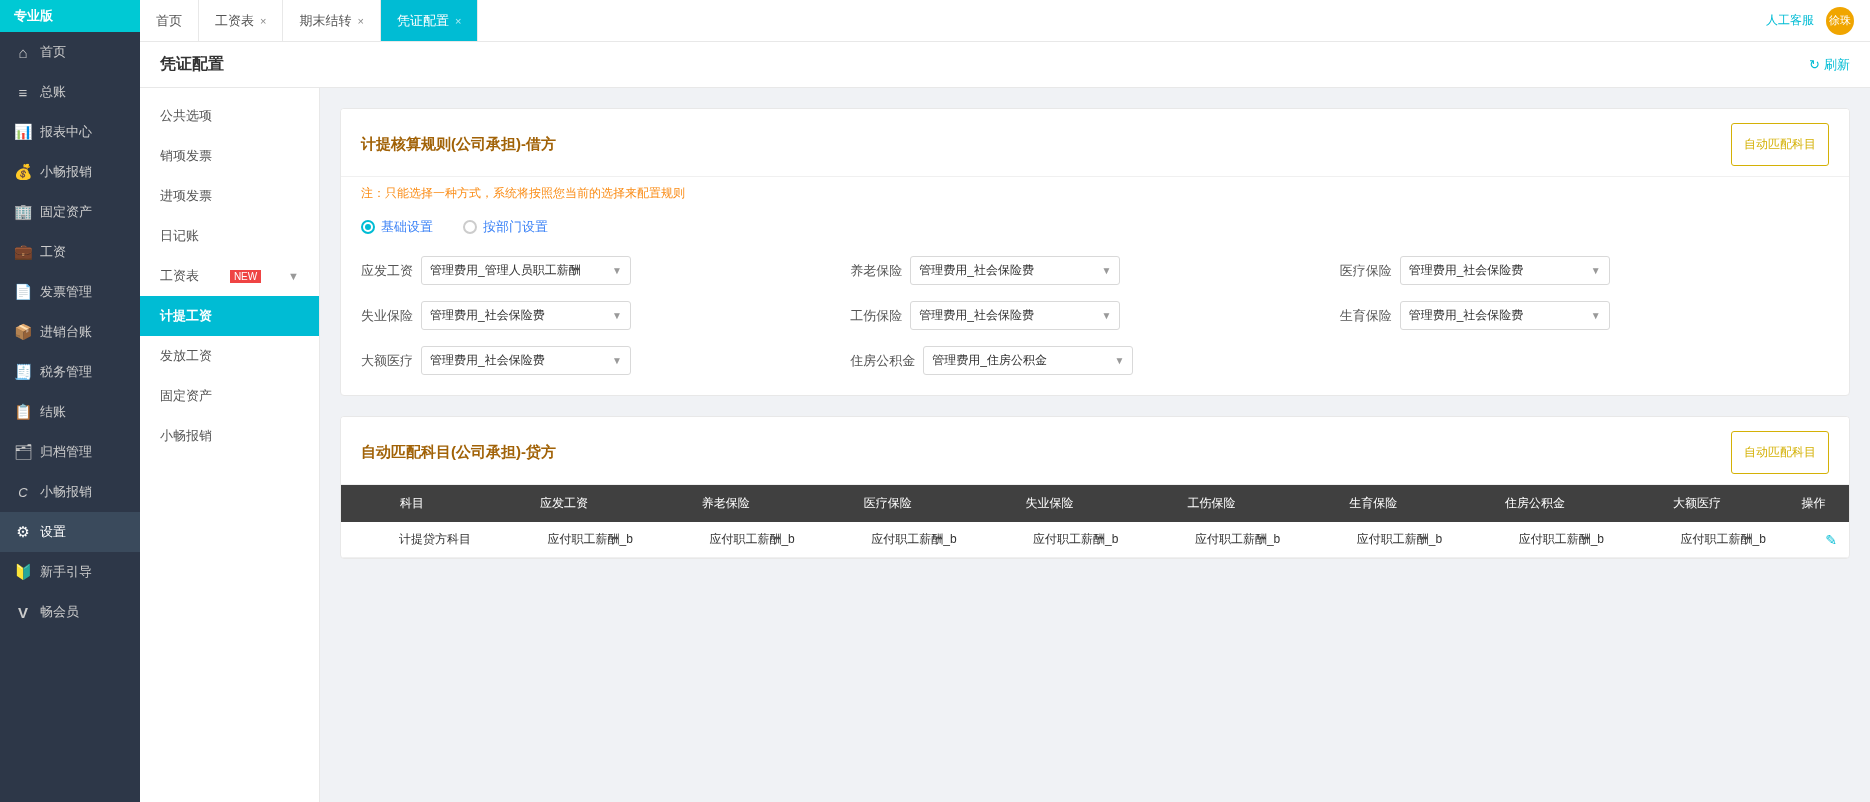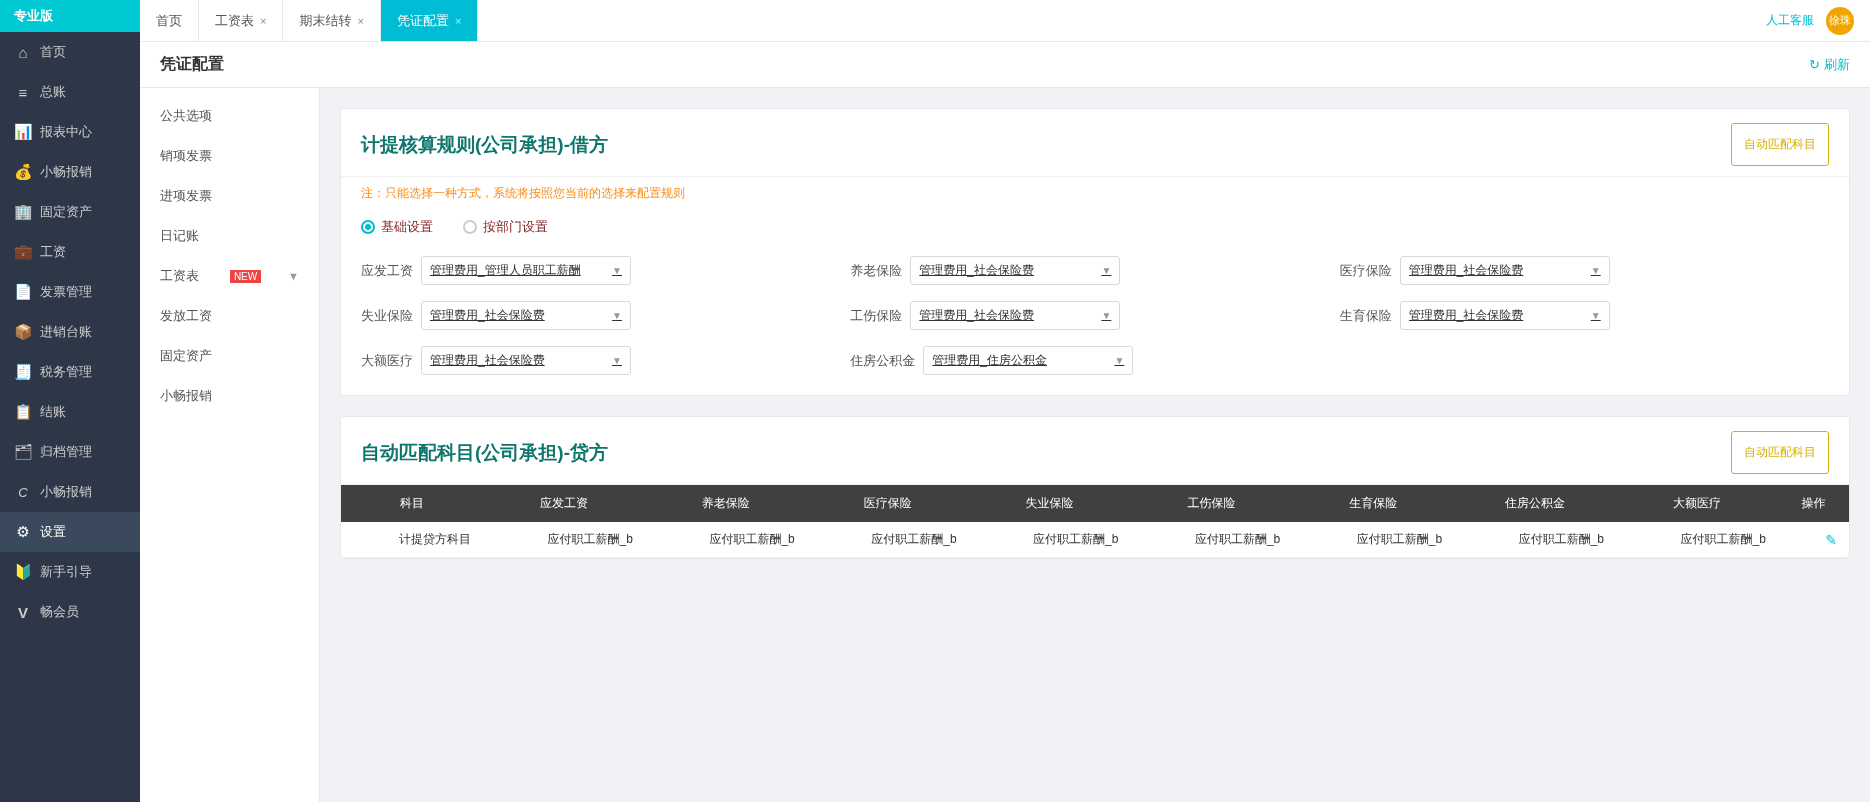--- a/index.html
+++ b/index.html
@@ -172,23 +172,23 @@
     }
     .section-header {
       background: white;
       padding: 14px 20px 10px;
       border-bottom: 1px solid #f0f0f0;
       display: flex;
       justify-content: space-between;
       align-items: center;
     }
     .section-title {
-      font-size: 19px;
+      font-size: 15px;
       font-weight: bold;
-      color: #0f766e;
+      color: #a16207;
     }
     .auto-match-btn {
       border: 1px solid #d4b106;
       color: #d4b106;
       background: white;
       padding: 12px 12px;
       border-radius: 3px;
       cursor: pointer;
       font-size: 12px;
     }
@@ -205,21 +205,21 @@
       align-items: center;
       padding: 8px 20px 12px;
       gap: 30px;
     }
     .radio-label {
       display: flex;
       align-items: center;
       gap: 6px;
       cursor: pointer;
       font-size: 13px;
-      color: #7f1d1d;
+      color: #3b82f6;
     }
     .radio-circle {
       width: 14px;
       height: 14px;
       border-radius: 50%;
       border: 2px solid #ccc;
       display: flex;
       align-items: center;
       justify-content: center;
       flex-shrink: 0;
@@ -260,21 +260,20 @@
       border-radius: 3px;
       padding: 5px 8px;
       font-size: 12px;
       color: #333;
       background: white;
       cursor: pointer;
       display: flex;
       align-items: center;
       justify-content: flex-start;
       max-width: 210px;
-      text-decoration: underline;
     }
     .form-select-text {
       overflow: hidden;
       text-overflow: ellipsis;
       white-space: nowrap;
       flex: 1;
       font-size: 12px;
     }
     .chevron-down { color: #999; font-size: 10px; }
 
@@ -432,20 +431,23 @@
       <div class="left-nav-item">
         <span>进项发票</span>
       </div>
       <div class="left-nav-item">
         <span>日记账</span>
       </div>
       <div class="left-nav-item">
         <span>工资表</span>
         <span class="nav-new-badge">NEW</span>
         <span class="nav-chevron">▼</span>
+      </div>
+      <div class="left-nav-item active">
+        <span>计提工资</span>
       </div>
       <div class="left-nav-item">
         <span>发放工资</span>
       </div>
       <div class="left-nav-item">
         <span>固定资产</span>
       </div>
       <div class="left-nav-item">
         <span>小畅报销</span>
       </div>

